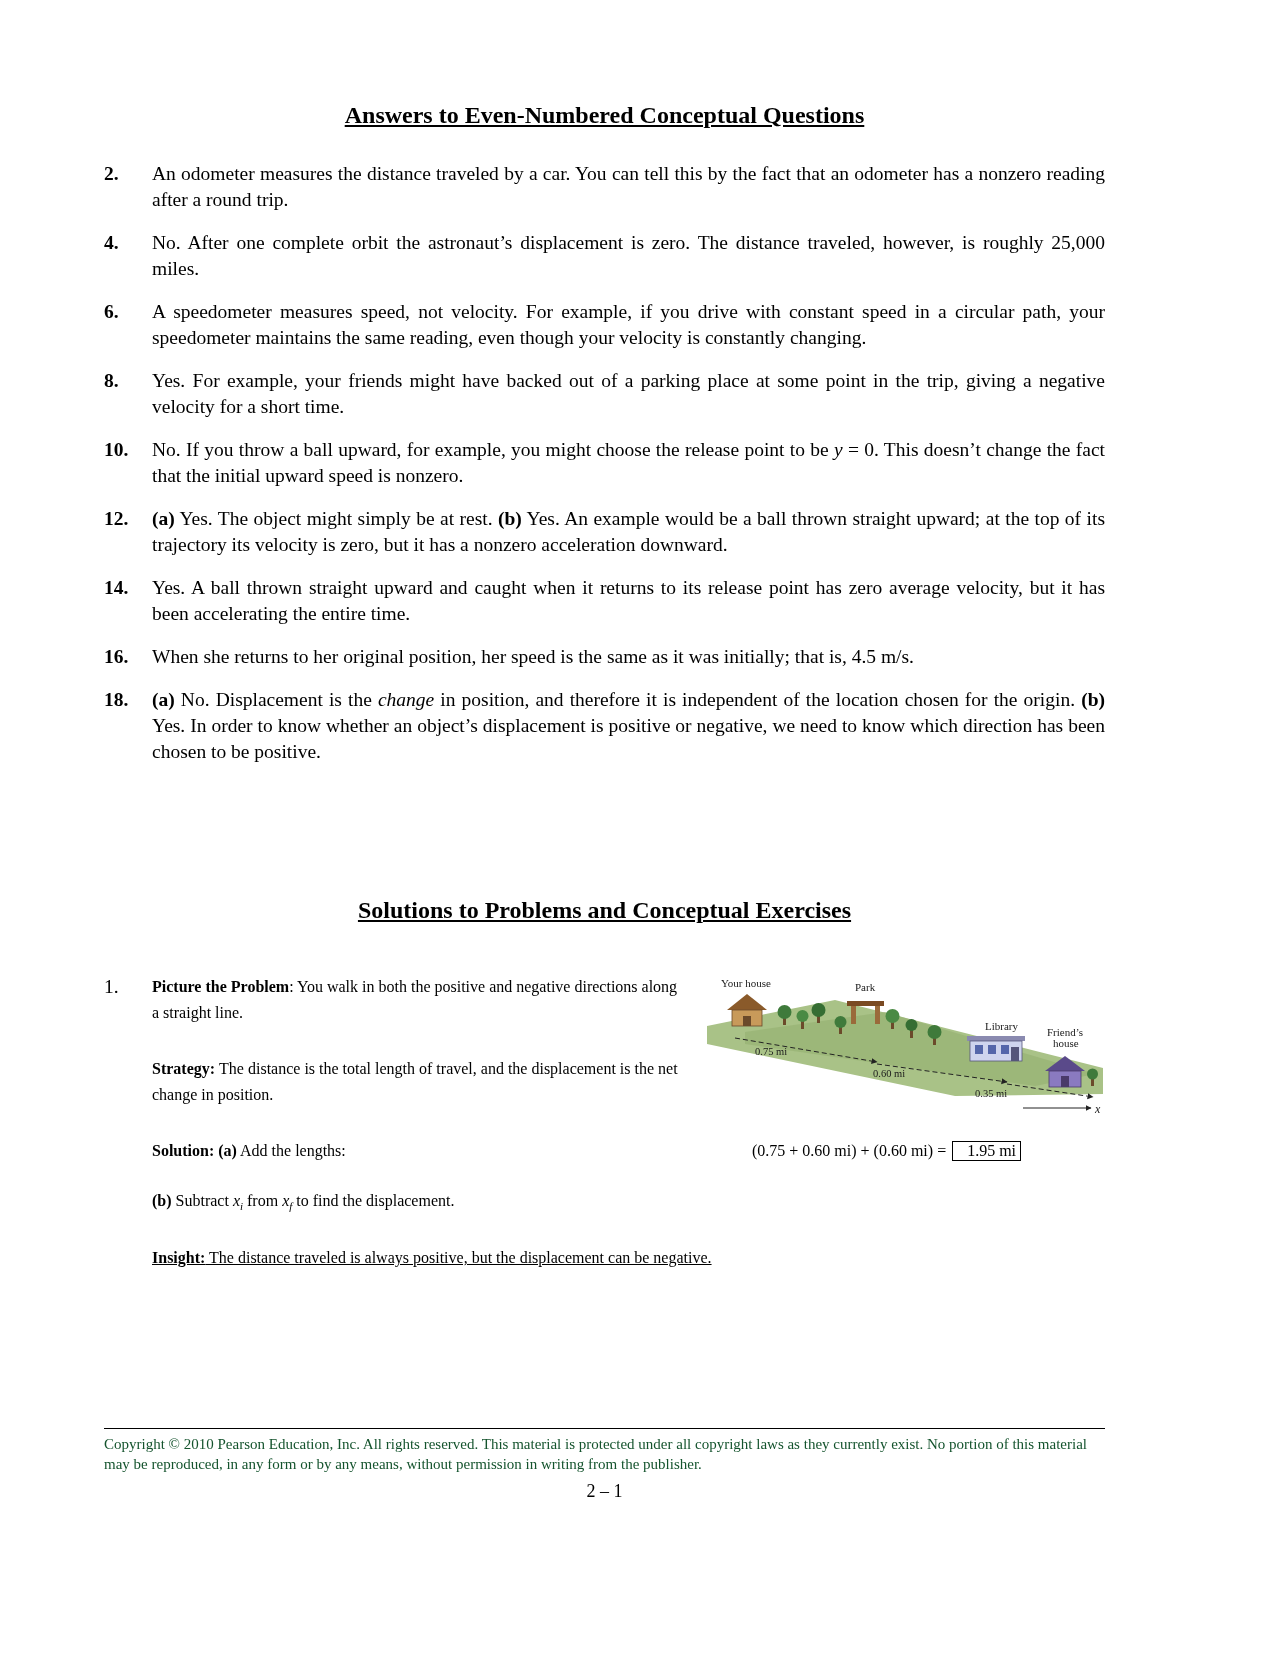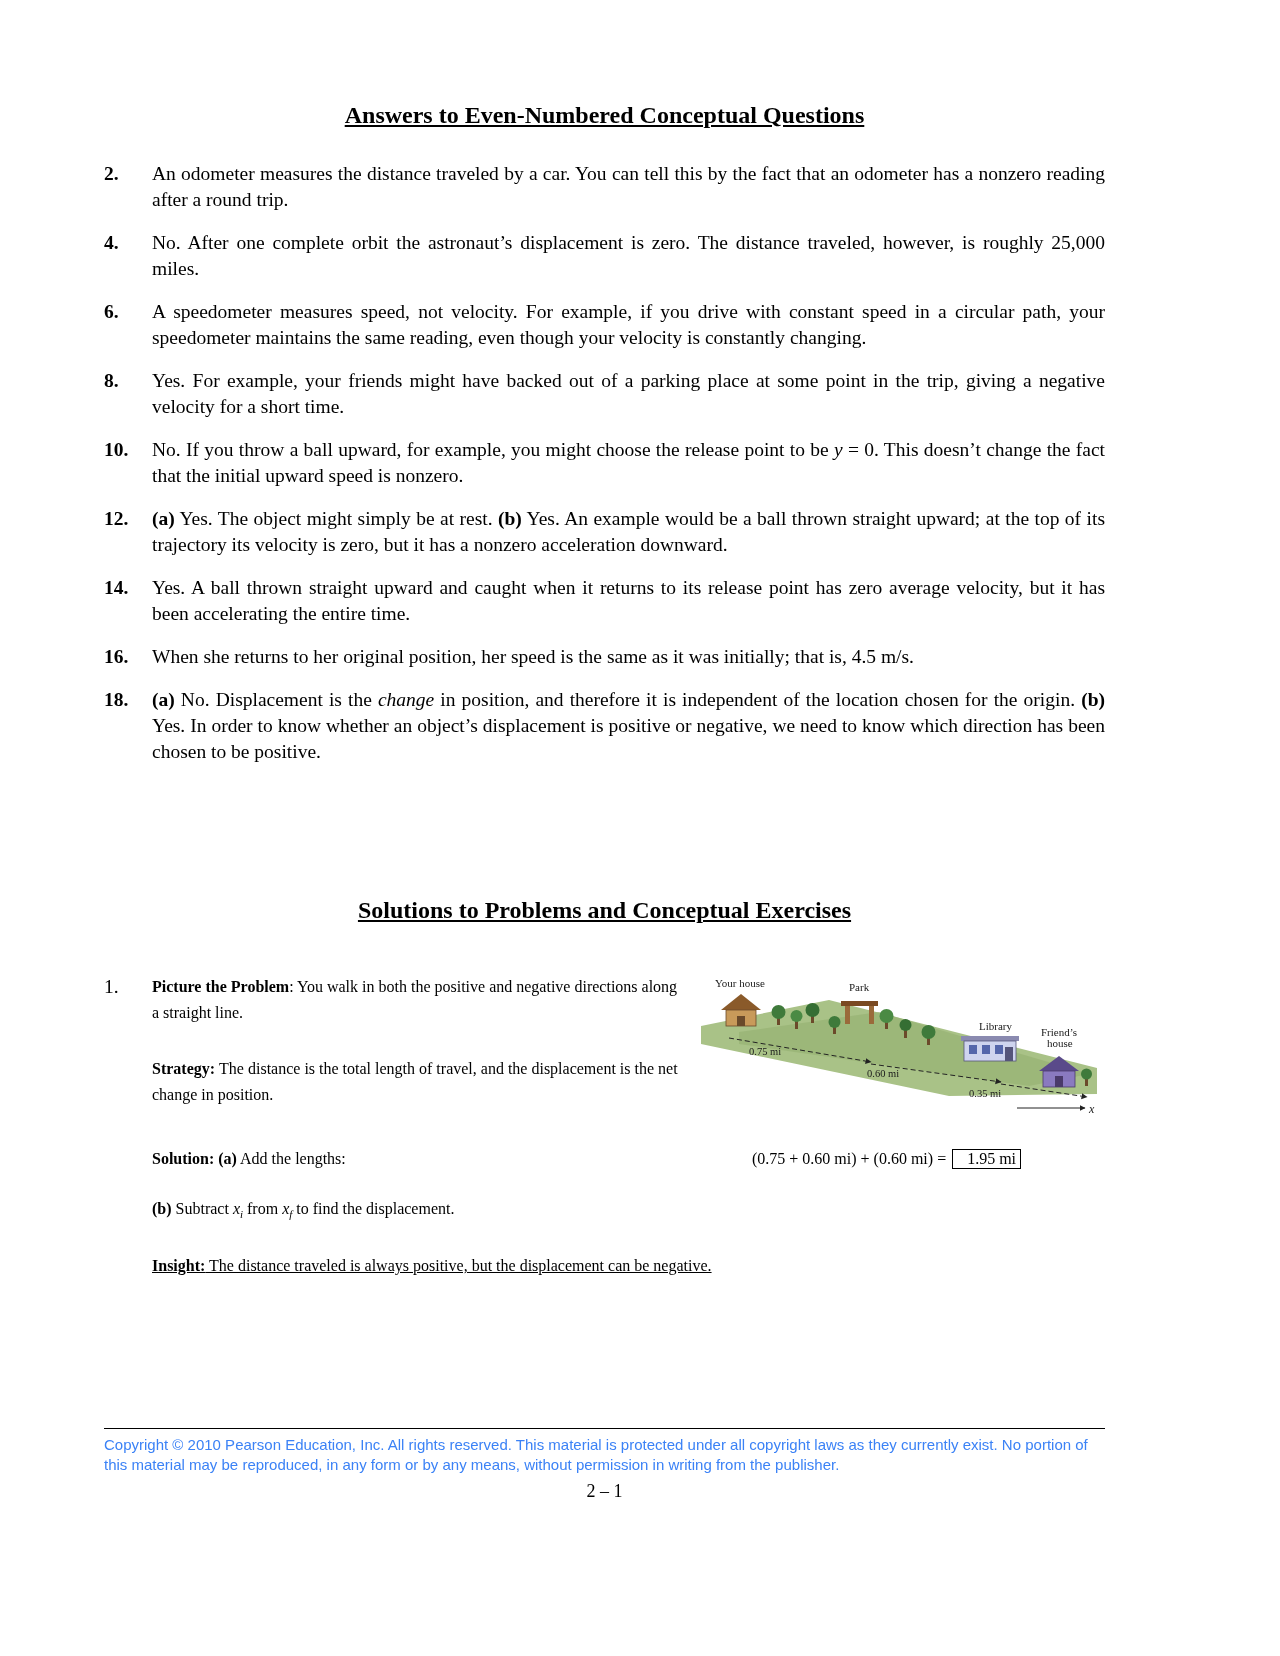--- a/index.html
+++ b/index.html
@@ -24,45 +24,45 @@
   .questions { margin-top:32px; }
   .q-row { display:flex; margin-bottom:17px; }
   .q-num { width:48px; font-weight:bold; font-size:19.5px; line-height:26px; flex:none; }
   .q-text { flex:1; font-size:19.5px; line-height:26px; text-align:justify; }
 
   .prob { position:relative; display:flex; margin-top:50px; }
   .p-num { width:48px; flex:none; font-size:19.5px; line-height:26px; }
   .p-body { flex:1; font-size:16px; line-height:26px; }
   .p-para.narrow { width:530px; }
   .p-para.strategy { margin-top:30px; }
-  .sol-row { display:flex; align-items:baseline; margin-top:38px; }
+  .sol-row { display:flex; align-items:baseline; margin-top:30px; }
   .sol-row.b-row { margin-top:24px; }
   .sol-label { width:600px; flex:none; }
   .sol-eq { white-space:nowrap; }
   .p-para.insight { margin-top:26px;text-decoration:underline; }
 
   .b { font-weight:bold; }
   .i { font-style:italic; }
   .sub { vertical-align:sub; font-size:0.68em; }
   .box { border:1px solid #000; padding:0px 4px 1px 14px; margin-left:2px; }
 
   .figure {
-    position:absolute; right:6px; top:0px;
+    position:absolute; right:0; top:0px;
     width:400px; height:146px;
   }
   .figure svg { display:block; }
   .fig-label { font-family:"Liberation Serif", serif; font-size:11px; fill:#1a1a1a; }
   .fig-dist  { font-family:"Liberation Serif", serif; font-size:10.5px; fill:#1a1a1a; }
   .fig-axis  { font-family:"Liberation Serif", serif; font-size:12px; font-style:italic; fill:#1a1a1a; }
 
   .footer { position:absolute; left:104px; width:1001px; top:1428px; }
   .footer-rule { border-top:1.5px solid #000; margin-bottom:6px; }
   .copyright {
-    font-family:Liberation Sans, sans-serif;
-    font-size:15px; line-height:19.5px; color:#3b82f6;
+    font-family:Liberation Serif, serif;
+    font-size:15px; line-height:19.5px; color:#14532d;
   }
   .page-num { text-align:center; font-size:18px; margin-top:7px; font-family:"Liberation Serif", serif; }
 </style>
 </head>
 <body>
 
 <div class="page">
   <div class="content">
 
 

